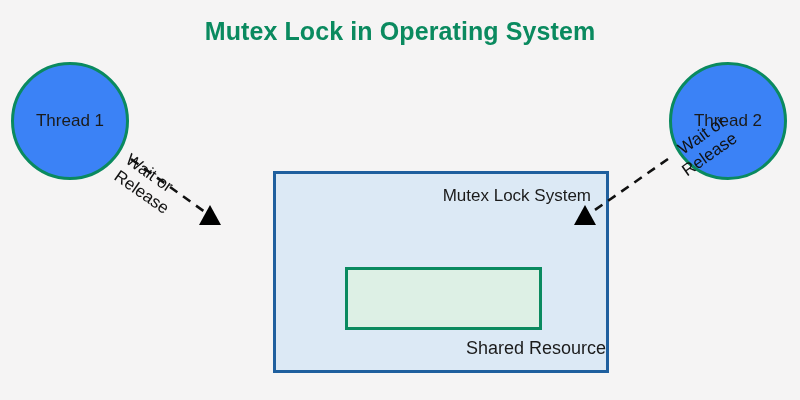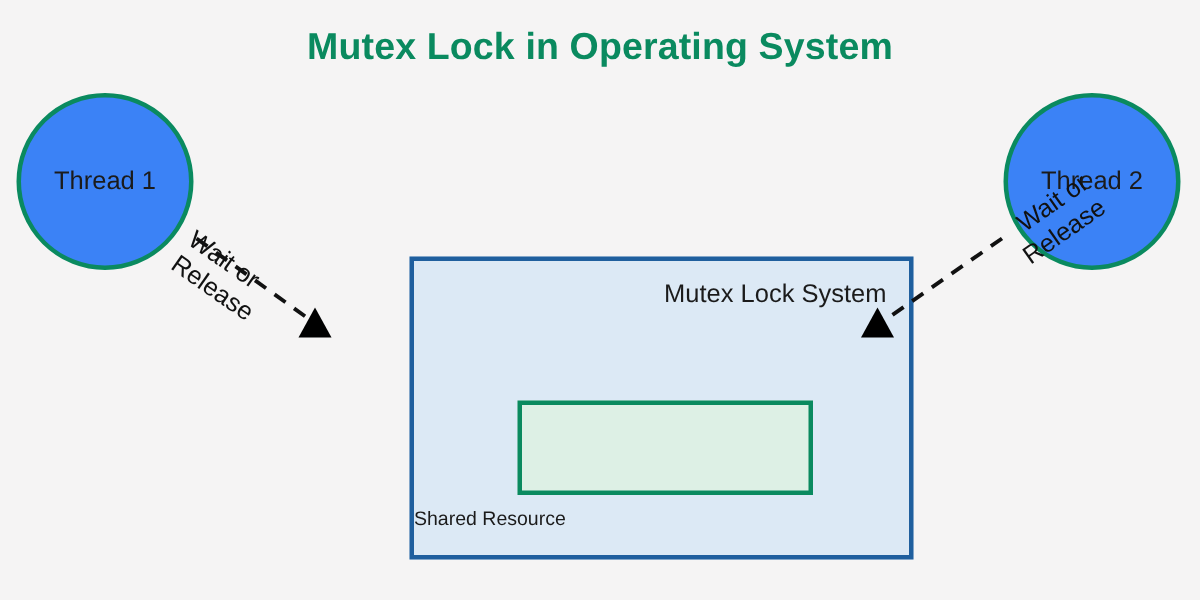--- a/index.html
+++ b/index.html
@@ -81,22 +81,22 @@
     height: 63px;
     background: #ddf0e5;
     border: 3px solid #0a8a5f;
     box-sizing: border-box;
   }
   #shared-resource-label {
     position: absolute;
     left: 0;
     right: 0;
     top: 164px;
-    text-align: left;
-    font-size: 13px;
+    text-align: right;
+    font-size: 18px;
     color: #1b1b1b;
   }
 
   
   #connectors {
     position: absolute;
     left: 0;
     top: 0;
     width: 800px;
     height: 400px;

